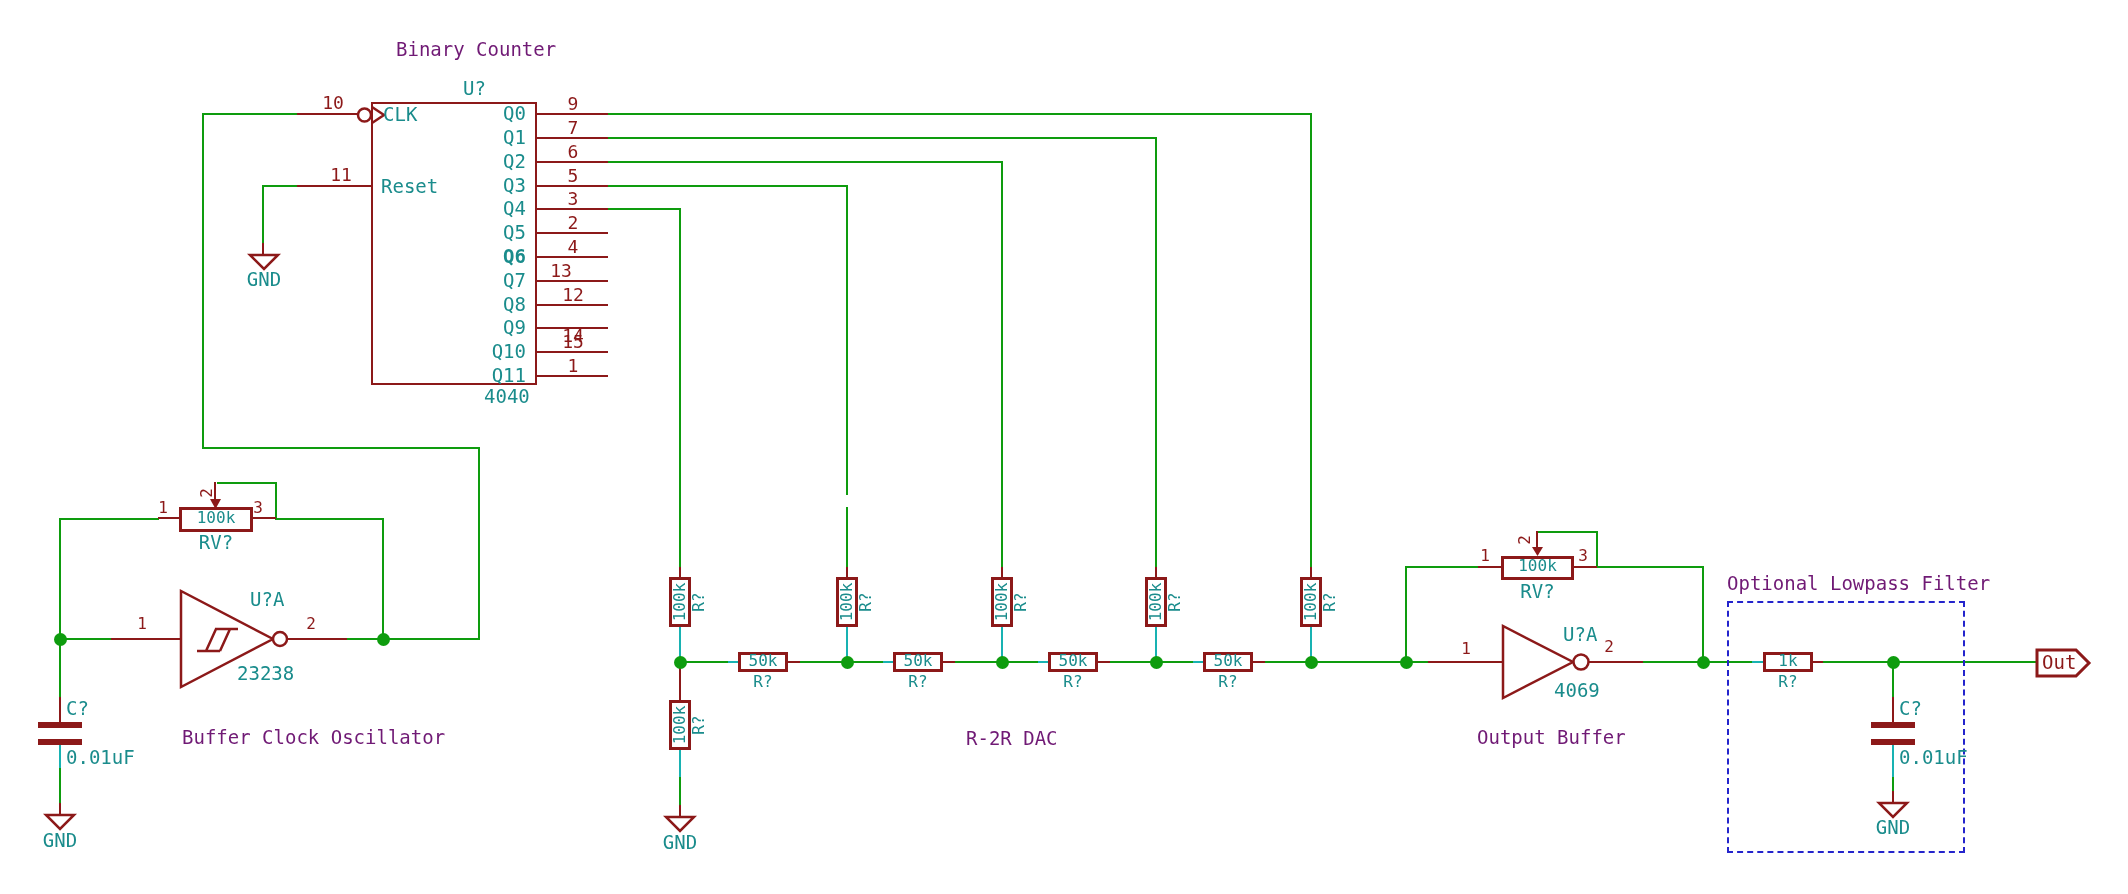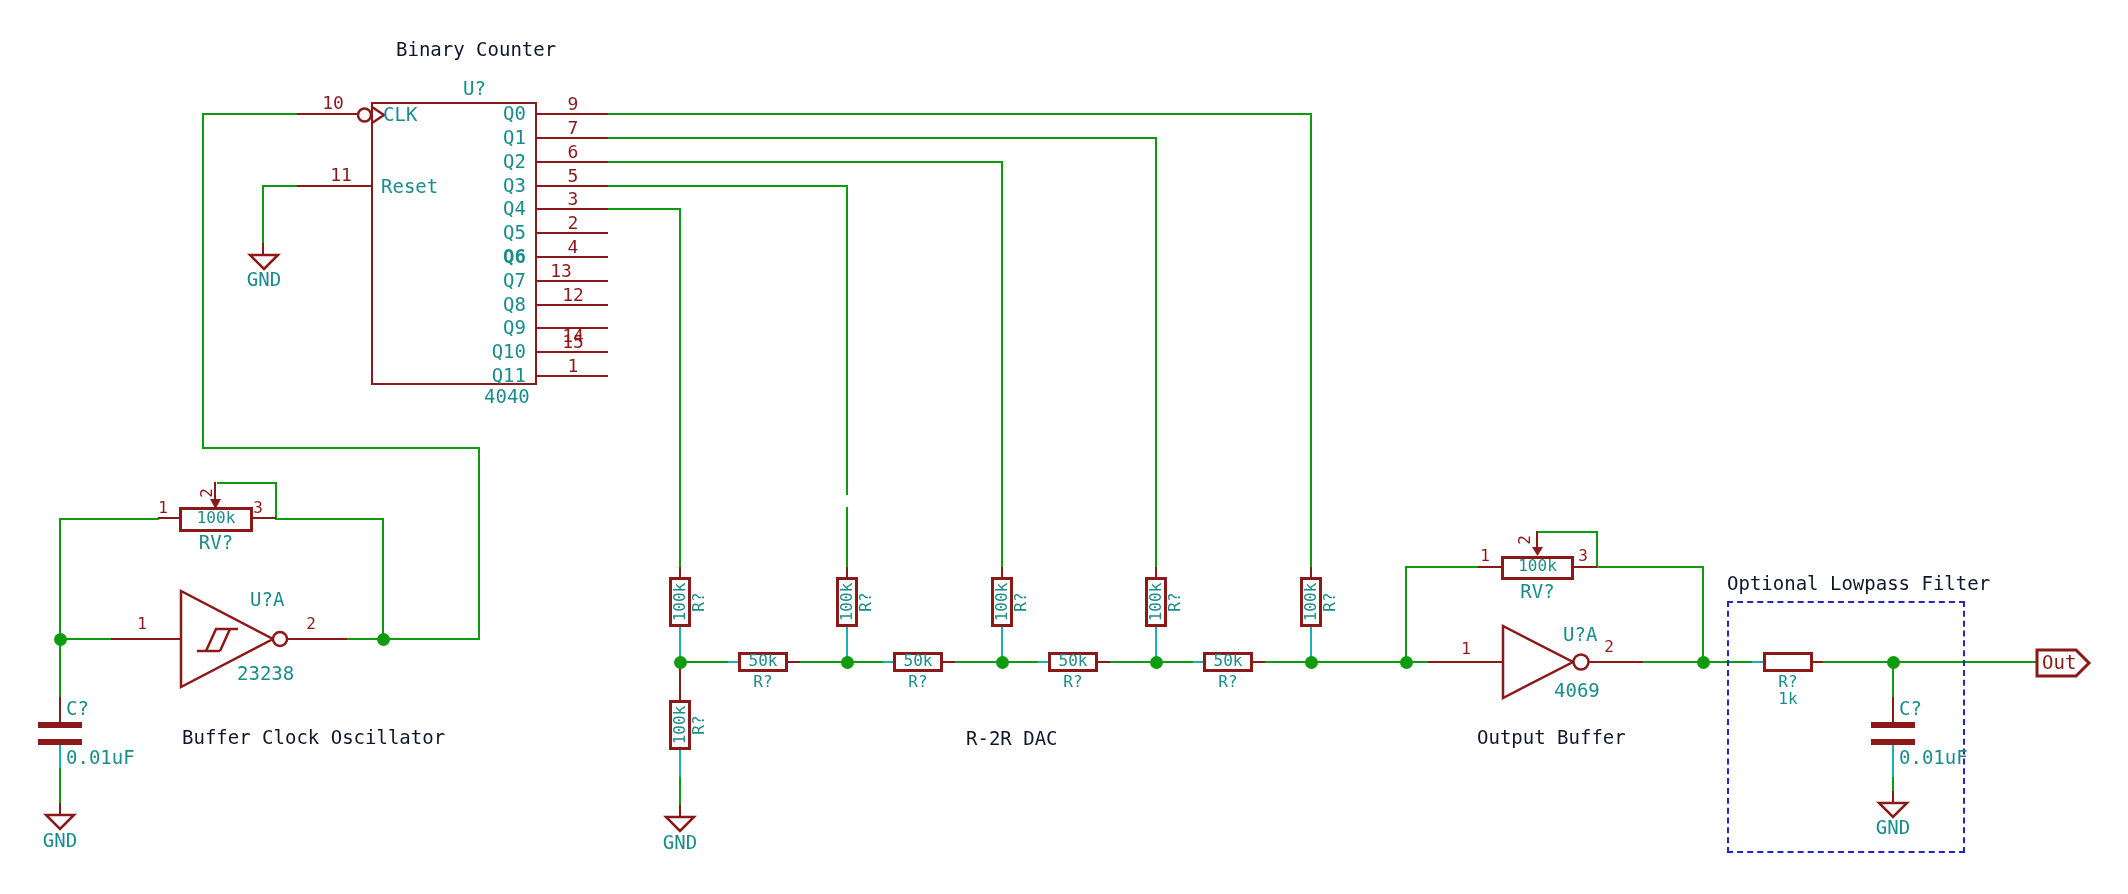--- a/index.html
+++ b/index.html
@@ -7,21 +7,21 @@
           font-family:"DejaVu Sans Mono", monospace;}
   .w{position:absolute;background:#0e9c0e;width:2px;height:2px;z-index:1;}
   .s{position:absolute;background:#8c1919;width:2px;height:2px;z-index:3;}
   .c{position:absolute;background:#18b2b2;width:2px;height:2px;z-index:3;}
   .box{position:absolute;border:3px solid #8c1919;background:#fff;box-sizing:border-box;z-index:2;}
   .icbox{border-width:2px;}
   .plate{position:absolute;background:#8c1919;height:6px;z-index:3;}
   .j{position:absolute;width:13px;height:13px;border-radius:50%;background:#0e9c0e;z-index:5;}
   svg.sym{position:absolute;left:0;top:0;z-index:4;}
   .t{position:absolute;z-index:6;font-size:19px;line-height:1.05;white-space:pre;}
-  .teal{color:#1a8c8c;} .mar{color:#8c1919;} .blue{color:#0f172a;}
+  .teal{color:#1a8c8c;} .mar{color:#8c1919;} .blue{color:#701a75;}
   .sm{font-size:16px;} .num{font-size:18px;}
   .ctr{text-align:center;} .rt{text-align:right;}
   .vrot{width:52px;height:18px;line-height:18px;text-align:center;transform:rotate(-90deg);transform-origin:center;}
   .vrot-sm{position:absolute;width:26px;height:14px;line-height:14px;text-align:center;
            transform:rotate(-90deg);transform-origin:center;z-index:6;font-size:16px;}
   .dash{position:absolute;border:2px dashed #2424cc;box-sizing:border-box;z-index:1;}
 </style>
 </head>
 <body>
 
@@ -265,21 +265,21 @@
     <div class="t mar sm ctr" style="left:1456px;top:641px;width:20px;">1</div>
     <div class="t mar sm ctr" style="left:1599px;top:639px;width:20px;">2</div>
   </div>
 
   <div class="dash" style="left:1727px;top:601px;width:238px;height:252px;"></div>
 
   <div>
     <div class="c" style="left:1752px;top:661px;width:11px;"></div>
     <div class="box" style="left:1763px;top:652px;width:50px;height:20px;"></div>
     <div class="s" style="left:1813px;top:661px;width:10px;"></div>
-    <div class="t teal sm ctr" style="left:1763px;top:691px;width:50px;">1k</div>
+    <div class="t teal sm ctr" style="left:1763px;top:653px;width:50px;">1k</div>
     <div class="t teal sm ctr" style="left:1763px;top:674px;width:50px;">R?</div>
   </div>
 
   <div>
     <div class="s" style="left:1892px;top:697px;height:25px;"></div>
     <div class="plate" style="left:1871px;top:722px;width:44px;"></div>
     <div class="plate" style="left:1871px;top:739px;width:44px;"></div>
     <div class="c" style="left:1892px;top:745px;height:32px;"></div>
     <div class="t teal" style="left:1899px;top:699px;">C?</div>
     <div class="t teal" style="left:1899px;top:748px;">0.01uF</div>

